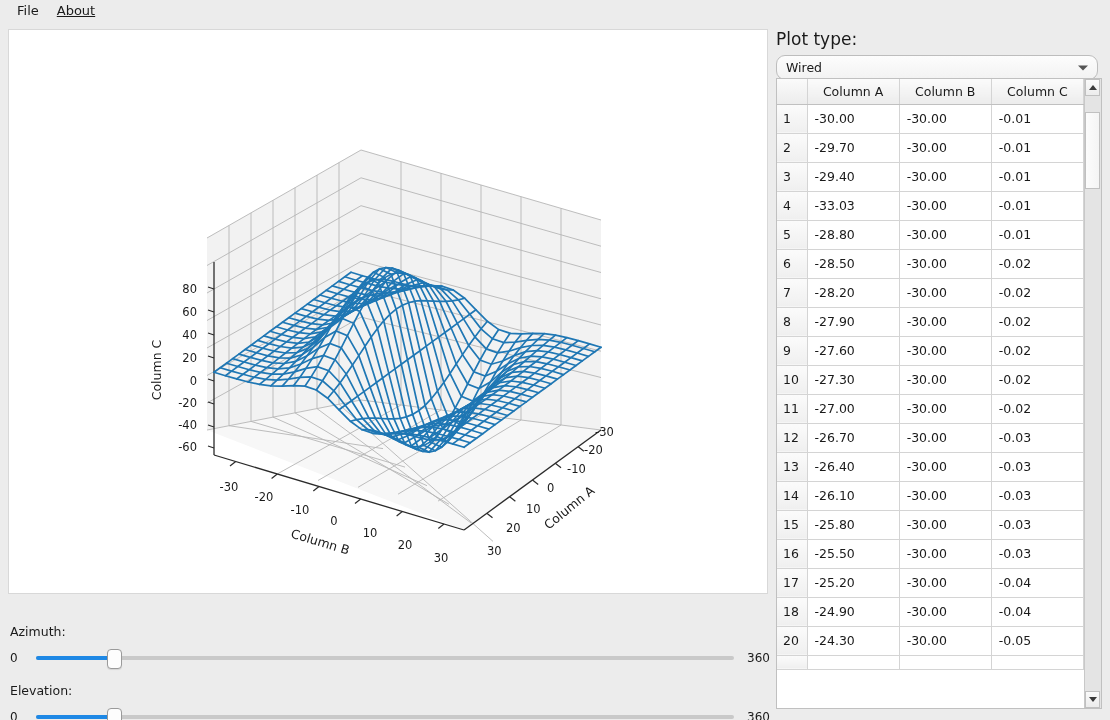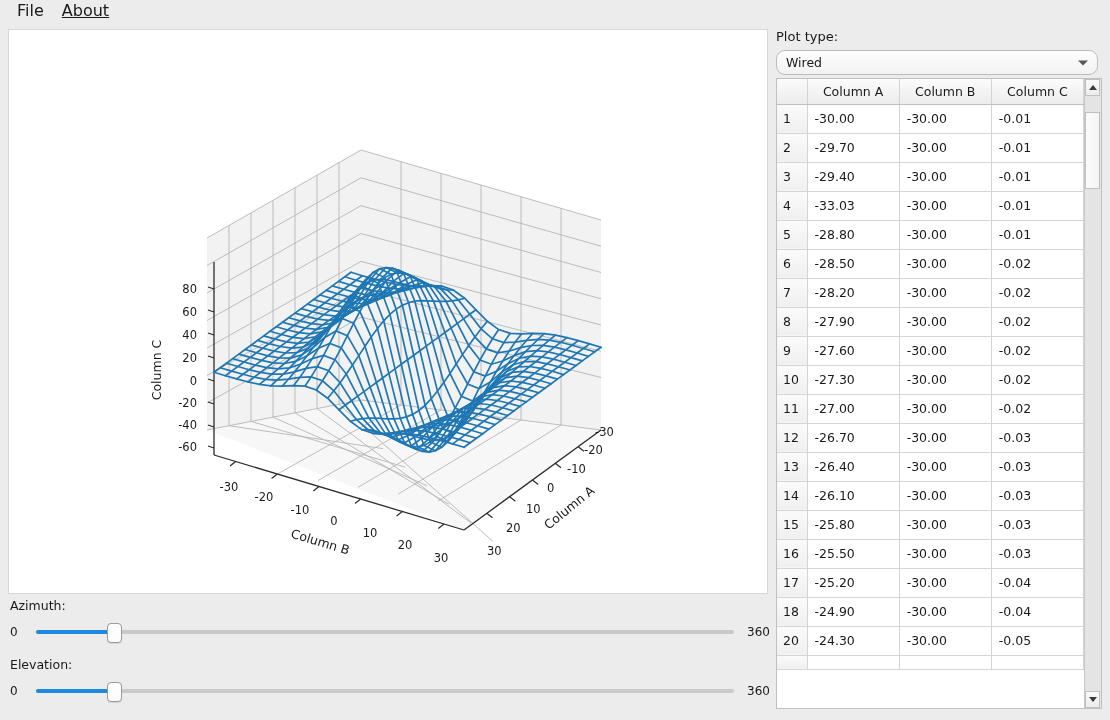--- a/index.html
+++ b/index.html
@@ -18,42 +18,42 @@
   
   #menubar {
     position: absolute; left: 0; top: 0;
     width: 1110px; height: 21px;
     background: #ececec;
     display: flex; align-items: center;
     padding-left: 8px;
     box-sizing: border-box;
   }
   .menu-item {
-    font-size: 16px;
+    font-size: 13px;
     color: #1a1a1a;
     padding: 2px 9px;
     cursor: default;
     line-height: 15px;
   }
   .menu-item .mn { text-decoration: underline; }
 
   
   #plot-panel {
     position: absolute;
     left: 8px; top: 29px;
     width: 760px; height: 565px;
     background: #14b8a6;
     border: 1px solid #d8d8d8;
     box-sizing: border-box;
     overflow: hidden;
   }
   #plot-svg { display: block; width: 758px; height: 563px; }
 
   
-  .slider-block { position: absolute; left: 10px; width: 760px; }
+  .slider-block { position: absolute; left: 10px; width: 760px; margin-top: 26px; }
   #azimuth-block { top: 598px; }
   #elevation-block { top: 657px; }
   .slider-label {
     font-size: 12.5px; color: #1a1a1a;
     margin-bottom: 9px; display: block;
   }
   .slider-row { display: flex; align-items: center; height: 20px; }
   .slider-min, .slider-max {
     font-size: 12px; color: #1a1a1a; width: 26px;
     flex: 0 0 auto;
@@ -81,21 +81,21 @@
     box-shadow: 0 1px 1px rgba(0,0,0,0.10);
   }
 
   
   #right-panel {
     position: absolute;
     left: 776px; top: 29px;
     width: 326px; height: 684px;
   }
   #plot-type-label {
-    font-size: 13px; color: #1a1a1a;
+    font-size: 17px; color: #1a1a1a;
     display: block; margin-bottom: 6px;
   }
   #plot-type-select {
     position: relative;
     width: 322px; height: 25px;
     background: linear-gradient(to bottom, #fdfdfd 0%, #f2f2f2 100%);
     border: 1px solid #bdbdbd;
     border-radius: 9px;
     box-sizing: border-box;
     display: flex; align-items: center;

